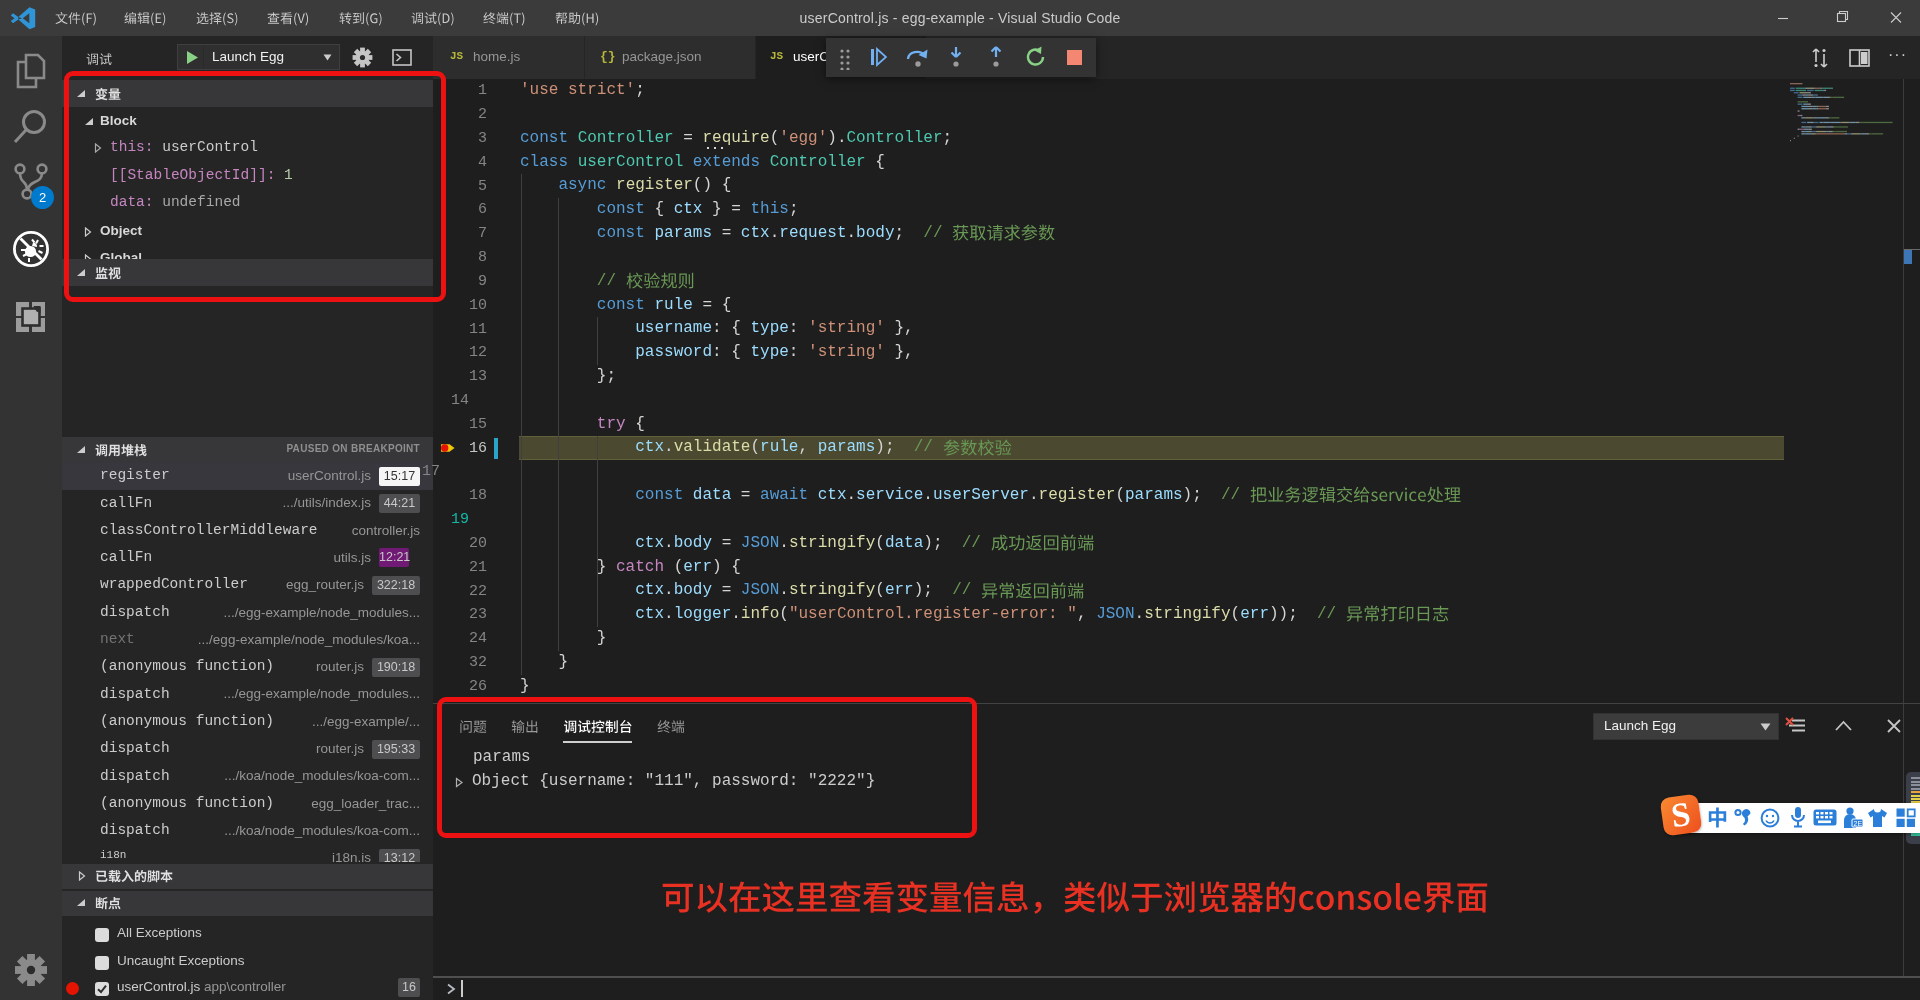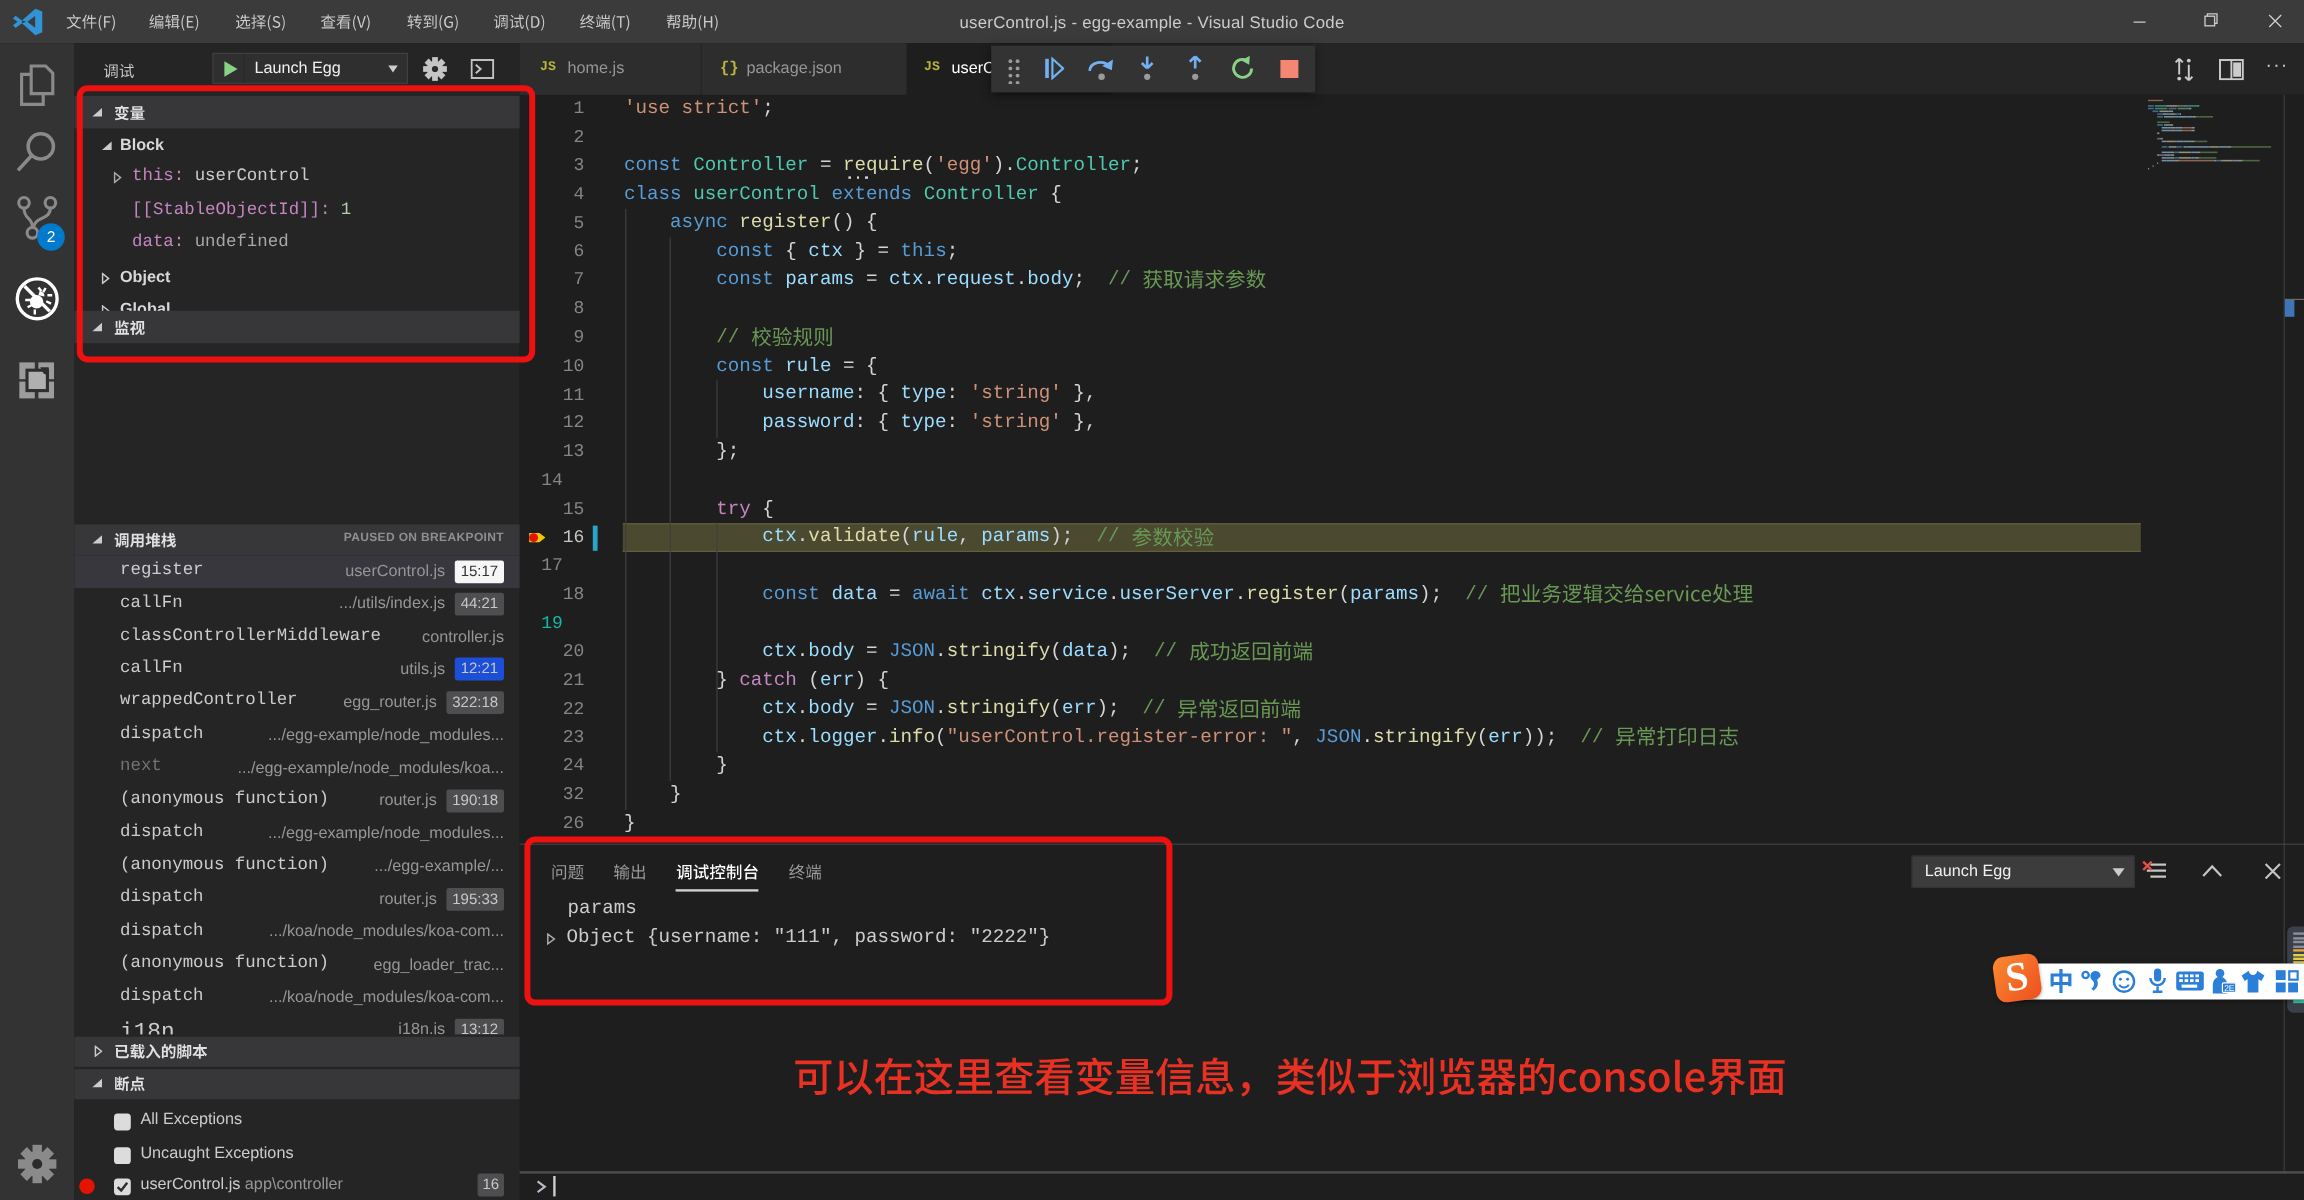--- a/index.html
+++ b/index.html
@@ -172,21 +172,21 @@
 <div class="abs" style="left:62px;top:463.0px;width:371px;height:27.3px;background:#37373d"></div>
 <div class="abs mono" style="left:100px;top:467.2px;font-size:14.5px;color:#cccccc;white-space:nowrap">register</div>
 <div class="abs" style="left:379px;top:466.5px;width:41px;height:19px;background:#f6f6f6;border-radius:2px;color:#333;font-size:12.5px;text-align:center;line-height:19px">15:17</div>
 <div class="abs" style="left:110px;top:468.0px;width:261px;text-align:right;font-size:13.5px;color:#969696;white-space:nowrap;overflow:hidden">userControl.js</div>
 <div class="abs mono" style="left:100px;top:494.5px;font-size:14.5px;color:#cccccc;white-space:nowrap">callFn</div>
 <div class="abs" style="left:379px;top:493.8px;width:41px;height:19px;background:#4e4e50;border-radius:2px;color:#c8c8c8;font-size:12.5px;text-align:center;line-height:19px">44:21</div>
 <div class="abs" style="left:110px;top:495.3px;width:261px;text-align:right;font-size:13.5px;color:#969696;white-space:nowrap;overflow:hidden">.../utils/index.js</div>
 <div class="abs mono" style="left:100px;top:521.8px;font-size:14.5px;color:#cccccc;white-space:nowrap">classControllerMiddleware</div>
 <div class="abs" style="left:110px;top:522.6px;width:310px;text-align:right;font-size:13.5px;color:#969696;white-space:nowrap;overflow:hidden">controller.js</div>
 <div class="abs mono" style="left:100px;top:549.1px;font-size:14.5px;color:#cccccc;white-space:nowrap">callFn</div>
-<div class="abs" style="left:379px;top:548.4px;width:41px;height:19px;background:#1d4ed8;border-radius:2px;color:#c8c8c8;font-size:12.5px;text-align:center;line-height:19px">12:21</div>
+<div class="abs" style="left:379px;top:548.4px;width:30px;height:19px;background:#701a75;border-radius:2px;color:#c8c8c8;font-size:12.5px;text-align:center;line-height:19px">12:21</div>
 <div class="abs" style="left:110px;top:549.9px;width:261px;text-align:right;font-size:13.5px;color:#969696;white-space:nowrap;overflow:hidden">utils.js</div>
 <div class="abs mono" style="left:100px;top:576.4px;font-size:14.5px;color:#cccccc;white-space:nowrap">wrappedController</div>
 <div class="abs" style="left:372px;top:575.7px;width:48px;height:19px;background:#4e4e50;border-radius:2px;color:#c8c8c8;font-size:12.5px;text-align:center;line-height:19px">322:18</div>
 <div class="abs" style="left:110px;top:577.2px;width:254px;text-align:right;font-size:13.5px;color:#969696;white-space:nowrap;overflow:hidden">egg_router.js</div>
 <div class="abs mono" style="left:100px;top:603.7px;font-size:14.5px;color:#cccccc;white-space:nowrap">dispatch</div>
 <div class="abs" style="left:110px;top:604.5px;width:310px;text-align:right;font-size:13.5px;color:#969696;white-space:nowrap;overflow:hidden">.../egg-example/node_modules...</div>
 <div class="abs mono" style="left:100px;top:631.0px;font-size:14.5px;color:#737373;white-space:nowrap">next</div>
 <div class="abs" style="left:110px;top:631.8px;width:310px;text-align:right;font-size:13.5px;color:#969696;white-space:nowrap;overflow:hidden">.../egg-example/node_modules/koa...</div>
 <div class="abs mono" style="left:100px;top:658.3px;font-size:14.5px;color:#cccccc;white-space:nowrap">(anonymous function)</div>
 <div class="abs" style="left:372px;top:657.6px;width:48px;height:19px;background:#4e4e50;border-radius:2px;color:#c8c8c8;font-size:12.5px;text-align:center;line-height:19px">190:18</div>
@@ -197,21 +197,21 @@
 <div class="abs" style="left:110px;top:713.7px;width:310px;text-align:right;font-size:13.5px;color:#969696;white-space:nowrap;overflow:hidden">.../egg-example/...</div>
 <div class="abs mono" style="left:100px;top:740.2px;font-size:14.5px;color:#cccccc;white-space:nowrap">dispatch</div>
 <div class="abs" style="left:372px;top:739.5px;width:48px;height:19px;background:#4e4e50;border-radius:2px;color:#c8c8c8;font-size:12.5px;text-align:center;line-height:19px">195:33</div>
 <div class="abs" style="left:110px;top:741.0px;width:254px;text-align:right;font-size:13.5px;color:#969696;white-space:nowrap;overflow:hidden">router.js</div>
 <div class="abs mono" style="left:100px;top:767.5px;font-size:14.5px;color:#cccccc;white-space:nowrap">dispatch</div>
 <div class="abs" style="left:110px;top:768.3px;width:310px;text-align:right;font-size:13.5px;color:#969696;white-space:nowrap;overflow:hidden">.../koa/node_modules/koa-com...</div>
 <div class="abs mono" style="left:100px;top:794.8px;font-size:14.5px;color:#cccccc;white-space:nowrap">(anonymous function)</div>
 <div class="abs" style="left:110px;top:795.6px;width:310px;text-align:right;font-size:13.5px;color:#969696;white-space:nowrap;overflow:hidden">egg_loader_trac...</div>
 <div class="abs mono" style="left:100px;top:822.1px;font-size:14.5px;color:#cccccc;white-space:nowrap">dispatch</div>
 <div class="abs" style="left:110px;top:822.9px;width:310px;text-align:right;font-size:13.5px;color:#969696;white-space:nowrap;overflow:hidden">.../koa/node_modules/koa-com...</div>
-<div class="abs mono" style="left:100px;top:849.4px;font-size:19px;color:#cccccc;white-space:nowrap">i18n</div>
+<div class="abs mono" style="left:100px;top:849.4px;font-size:11px;color:#cccccc;white-space:nowrap">i18n</div>
 <div class="abs" style="left:379px;top:848.7px;width:41px;height:19px;background:#4e4e50;border-radius:2px;color:#c8c8c8;font-size:12.5px;text-align:center;line-height:19px">13:12</div>
 <div class="abs" style="left:110px;top:850.2px;width:261px;text-align:right;font-size:13.5px;color:#969696;white-space:nowrap;overflow:hidden">i18n.js</div>
 <div class="abs" style="left:62px;top:862px;width:371px;height:138px;background:#252526"></div>
 <div class="abs" style="left:62px;top:864px;width:371px;height:25px;background:#37373a"></div>
 <svg class="abs" style="left:78px;top:871px" width="8" height="10" viewBox="0 0 8 10">
     <path fill="none" stroke="#cccccc" stroke-width="1.2" d="M1.5 1 L6.5 5 L1.5 9 Z"></path>
   </svg>
 <svg style="position:absolute;left:95.0px;top:868.0px;" width="78" height="17" viewBox="0 -13.0 78 16.9">
     <path fill="#e0e0e0" d="M1.2 -10.3V-8.8H9.2V-6H3.3V-7.8H1.7V-1.7C1.7 0.3 2.5 0.8 5 0.8C5.6 0.8 8.7 0.8 9.3 0.8C11.7 0.8 12.3 0.1 12.6 -2.4C12.1 -2.5 11.4 -2.7 11 -3C10.8 -1.1 10.6 -0.8 9.3 -0.8C8.5 -0.8 5.6 -0.8 5 -0.8C3.5 -0.8 3.3 -0.9 3.3 -1.7V-4.5H9.2V-3.8H10.9V-10.3Z M22.6 -10.2C23.1 -9.6 23.8 -8.9 24 -8.3L25.2 -9.1C24.9 -9.6 24.2 -10.4 23.7 -10.9ZM13.7 -1.4 13.8 -0 17 -0.3V1.1H18.4V-0.4L20.4 -0.6L20.5 -1.9L18.4 -1.7V-2.5H20.2L20.3 -3.8H18.4V-4.5H17V-3.8H15.8C16 -4.1 16.2 -4.4 16.4 -4.8H20.4V-6H17.1L17.4 -6.7L16.5 -7H20.8C20.9 -5 21.1 -3.2 21.5 -1.8C20.9 -1 20.3 -0.4 19.5 0.2C19.9 0.5 20.3 0.9 20.5 1.3C21.1 0.8 21.6 0.3 22.1 -0.3C22.6 0.6 23.1 1 23.9 1C25 1 25.4 0.5 25.6 -1.5C25.3 -1.7 24.8 -2 24.5 -2.3C24.4 -1 24.3 -0.4 24 -0.4C23.7 -0.4 23.4 -0.9 23.1 -1.6C23.9 -2.9 24.6 -4.4 25 -6.1L23.7 -6.4C23.4 -5.4 23 -4.5 22.6 -3.7C22.5 -4.6 22.4 -5.8 22.3 -7H25.4V-8.2H22.2C22.2 -9.1 22.2 -10.1 22.2 -11H20.7C20.7 -10.1 20.7 -9.1 20.7 -8.2H17.9V-9H20.1V-10.2H17.9V-11H16.4V-10.2H14.2V-9H16.4V-8.2H13.6V-7H15.9C15.8 -6.7 15.6 -6.3 15.5 -6H13.8V-4.8H14.9C14.8 -4.6 14.6 -4.4 14.6 -4.3C14.3 -3.9 14.1 -3.7 13.9 -3.6C14.1 -3.3 14.3 -2.6 14.4 -2.3C14.5 -2.4 14.9 -2.5 15.4 -2.5H17V-1.6Z M29.5 -9.6C30.3 -9.1 31 -8.4 31.6 -7.6C30.8 -4.2 29.2 -1.6 26.4 -0.3C26.8 0 27.6 0.7 27.8 1C30.2 -0.4 31.8 -2.6 32.8 -5.6C34.2 -3.1 35.3 -0.4 38 1.1C38.1 0.6 38.5 -0.3 38.7 -0.7C34.5 -3.4 34.7 -7.9 30.5 -11Z M46 -5.3C46.6 -4.3 47.4 -3 47.8 -2.2L49.1 -3.1C48.7 -3.8 47.8 -5.1 47.2 -6ZM46.6 -11C46.2 -9.5 45.6 -7.9 44.9 -6.8V-8.9H42.8C43.1 -9.5 43.3 -10.2 43.5 -10.8L41.8 -11C41.8 -10.4 41.6 -9.6 41.4 -8.9H39.9V0.8H41.4V-0.2H44.9V-6.3C45.2 -6.1 45.6 -5.7 45.9 -5.5C46.3 -6.1 46.7 -6.8 47 -7.6H49.8C49.7 -3 49.5 -1 49.1 -0.6C48.9 -0.4 48.8 -0.4 48.5 -0.4C48.2 -0.4 47.4 -0.4 46.6 -0.5C46.9 -0.1 47.1 0.6 47.1 1C47.9 1.1 48.7 1.1 49.2 1C49.7 0.9 50 0.8 50.4 0.3C50.9 -0.4 51.1 -2.5 51.3 -8.3C51.3 -8.5 51.3 -9 51.3 -9H47.6C47.8 -9.6 48 -10.1 48.1 -10.7ZM41.4 -7.6H43.4V-5.5H41.4ZM41.4 -1.5V-4.1H43.4V-1.5Z M52.9 -10.6V-5.8C52.9 -3.9 52.9 -1.3 52.3 0.6C52.6 0.7 53.1 1 53.3 1.1C53.8 -0.1 54 -1.6 54.1 -3.2H55.1V-0.5C55.1 -0.3 55.1 -0.3 54.9 -0.3C54.8 -0.3 54.5 -0.3 54.1 -0.3C54.3 0.1 54.5 0.7 54.5 1.1C55.1 1.1 55.6 1 55.9 0.8C56.3 0.6 56.3 0.2 56.3 -0.4V-10.6ZM54.1 -9.2H55.1V-7.6H54.1ZM54.1 -6.2H55.1V-4.6H54.1L54.1 -5.8ZM63 -8.8V-2.6C63 -2.5 63 -2.4 62.9 -2.4L62.2 -2.4V-8.8ZM60.9 -10.3V1.2H62.2V-2.4C62.4 -2 62.6 -1.4 62.6 -1.1C63.2 -1.1 63.6 -1.1 63.9 -1.3C64.3 -1.6 64.4 -2 64.4 -2.6V-10.3ZM56.9 -0.1C57.1 -0.3 57.6 -0.4 59.6 -0.8C59.6 -0.5 59.6 -0.3 59.7 -0.1L60.7 -0.5C60.6 -1.4 60.2 -2.8 59.8 -4L58.8 -3.6C59 -3.1 59.2 -2.5 59.3 -1.9L58 -1.8C58.4 -2.6 58.7 -3.7 59 -4.7H60.6V-6.1H59.2V-7.7H60.4V-9.2H59.2V-10.9H58V-9.2H56.8V-7.7H58V-6.1H56.6V-4.7H57.6C57.4 -3.5 57.1 -2.4 57 -2.1C56.8 -1.6 56.6 -1.4 56.4 -1.3C56.6 -1 56.8 -0.4 56.9 -0.1Z M70.7 -6.9V-2.6H68.3C69.2 -3.8 70 -5.3 70.6 -6.9ZM72.3 -6.9H72.4C73 -5.3 73.7 -3.8 74.7 -2.6H72.3ZM70.7 -11V-8.5H65.8V-6.9H69C68.2 -5 66.8 -3.1 65.3 -2C65.7 -1.7 66.2 -1.2 66.5 -0.8C67 -1.2 67.5 -1.7 67.9 -2.2V-1H70.7V1.2H72.3V-1H75V-2.2C75.5 -1.7 75.9 -1.2 76.4 -0.8C76.7 -1.3 77.2 -1.9 77.6 -2.2C76.1 -3.2 74.8 -5 74 -6.9H77.3V-8.5H72.3V-11Z"></path>
   </svg>
@@ -323,21 +323,21 @@
 <div class="abs mono" style="left:520.0px;top:317.3px;height:23.8px;line-height:23.8px;font-size:16px;white-space:pre"><span style="color:#d4d4d4">            </span><span style="color:#9cdcfe">username</span><span style="color:#d4d4d4">: { </span><span style="color:#9cdcfe">type</span><span style="color:#d4d4d4">: </span><span style="color:#ce9178">'string'</span><span style="color:#d4d4d4"> },</span></div>
 <div class="abs mono" style="left:433px;top:344.3px;width:54px;text-align:right;font-size:15px;color:#858585">12</div>
 <div class="abs mono" style="left:520.0px;top:341.1px;height:23.8px;line-height:23.8px;font-size:16px;white-space:pre"><span style="color:#d4d4d4">            </span><span style="color:#9cdcfe">password</span><span style="color:#d4d4d4">: { </span><span style="color:#9cdcfe">type</span><span style="color:#d4d4d4">: </span><span style="color:#ce9178">'string'</span><span style="color:#d4d4d4"> },</span></div>
 <div class="abs mono" style="left:433px;top:368.1px;width:54px;text-align:right;font-size:15px;color:#858585">13</div>
 <div class="abs mono" style="left:520.0px;top:364.9px;height:23.8px;line-height:23.8px;font-size:16px;white-space:pre"><span style="color:#d4d4d4">        </span><span style="color:#d4d4d4">};</span></div>
 <div class="abs mono" style="left:433px;top:391.9px;width:54px;text-align:center;font-size:15px;color:#858585">14</div>
 <div class="abs mono" style="left:433px;top:415.8px;width:54px;text-align:right;font-size:15px;color:#858585">15</div>
 <div class="abs mono" style="left:520.0px;top:412.6px;height:23.8px;line-height:23.8px;font-size:16px;white-space:pre"><span style="color:#d4d4d4">        </span><span style="color:#c586c0">try</span><span style="color:#d4d4d4"> {</span></div>
 <div class="abs mono" style="left:433px;top:439.6px;width:54px;text-align:right;font-size:15px;color:#c6c6c6">16</div>
 <div class="abs mono" style="left:520.0px;top:436.4px;height:23.8px;line-height:23.8px;font-size:16px;white-space:pre"><span style="color:#d4d4d4">            </span><span style="color:#9cdcfe">ctx</span><span style="color:#d4d4d4">.</span><span style="color:#dcdcaa">validate</span><span style="color:#d4d4d4">(</span><span style="color:#9cdcfe">rule</span><span style="color:#d4d4d4">, </span><span style="color:#9cdcfe">params</span><span style="color:#d4d4d4">);  </span><span style="color:#6a9955">// </span></div>
-<div class="abs mono" style="left:433px;top:463.4px;width:54px;text-align:center;font-size:15px;color:#858585">17</div>
+<div class="abs mono" style="left:422px;top:463.4px;width:54px;text-align:left;font-size:15px;color:#858585">17</div>
 <div class="abs mono" style="left:433px;top:487.2px;width:54px;text-align:right;font-size:15px;color:#858585">18</div>
 <div class="abs mono" style="left:520.0px;top:484.0px;height:23.8px;line-height:23.8px;font-size:16px;white-space:pre"><span style="color:#d4d4d4">            </span><span style="color:#569cd6">const</span><span style="color:#d4d4d4"> </span><span style="color:#9cdcfe">data</span><span style="color:#d4d4d4"> = </span><span style="color:#569cd6">await</span><span style="color:#d4d4d4"> </span><span style="color:#9cdcfe">ctx</span><span style="color:#d4d4d4">.</span><span style="color:#9cdcfe">service</span><span style="color:#d4d4d4">.</span><span style="color:#9cdcfe">userServer</span><span style="color:#d4d4d4">.</span><span style="color:#dcdcaa">register</span><span style="color:#d4d4d4">(</span><span style="color:#9cdcfe">params</span><span style="color:#d4d4d4">);  </span><span style="color:#6a9955">// </span></div>
 <div class="abs mono" style="left:433px;top:511.1px;width:54px;text-align:center;font-size:15px;color:#14b8a6">19</div>
 <div class="abs mono" style="left:433px;top:534.9px;width:54px;text-align:right;font-size:15px;color:#858585">20</div>
 <div class="abs mono" style="left:520.0px;top:531.7px;height:23.8px;line-height:23.8px;font-size:16px;white-space:pre"><span style="color:#d4d4d4">            </span><span style="color:#9cdcfe">ctx</span><span style="color:#d4d4d4">.</span><span style="color:#9cdcfe">body</span><span style="color:#d4d4d4"> = </span><span style="color:#569cd6">JSON</span><span style="color:#d4d4d4">.</span><span style="color:#dcdcaa">stringify</span><span style="color:#d4d4d4">(</span><span style="color:#9cdcfe">data</span><span style="color:#d4d4d4">);  </span><span style="color:#6a9955">// </span></div>
 <div class="abs mono" style="left:433px;top:558.7px;width:54px;text-align:right;font-size:15px;color:#858585">21</div>
 <div class="abs mono" style="left:520.0px;top:555.5px;height:23.8px;line-height:23.8px;font-size:16px;white-space:pre"><span style="color:#d4d4d4">        </span><span style="color:#d4d4d4">} </span><span style="color:#c586c0">catch</span><span style="color:#d4d4d4"> (</span><span style="color:#9cdcfe">err</span><span style="color:#d4d4d4">) {</span></div>
 <div class="abs mono" style="left:433px;top:582.5px;width:54px;text-align:right;font-size:15px;color:#858585">22</div>
 <div class="abs mono" style="left:520.0px;top:579.3px;height:23.8px;line-height:23.8px;font-size:16px;white-space:pre"><span style="color:#d4d4d4">            </span><span style="color:#9cdcfe">ctx</span><span style="color:#d4d4d4">.</span><span style="color:#9cdcfe">body</span><span style="color:#d4d4d4"> = </span><span style="color:#569cd6">JSON</span><span style="color:#d4d4d4">.</span><span style="color:#dcdcaa">stringify</span><span style="color:#d4d4d4">(</span><span style="color:#9cdcfe">err</span><span style="color:#d4d4d4">);  </span><span style="color:#6a9955">// </span></div>
 <div class="abs mono" style="left:433px;top:606.3px;width:54px;text-align:right;font-size:15px;color:#858585">23</div>

